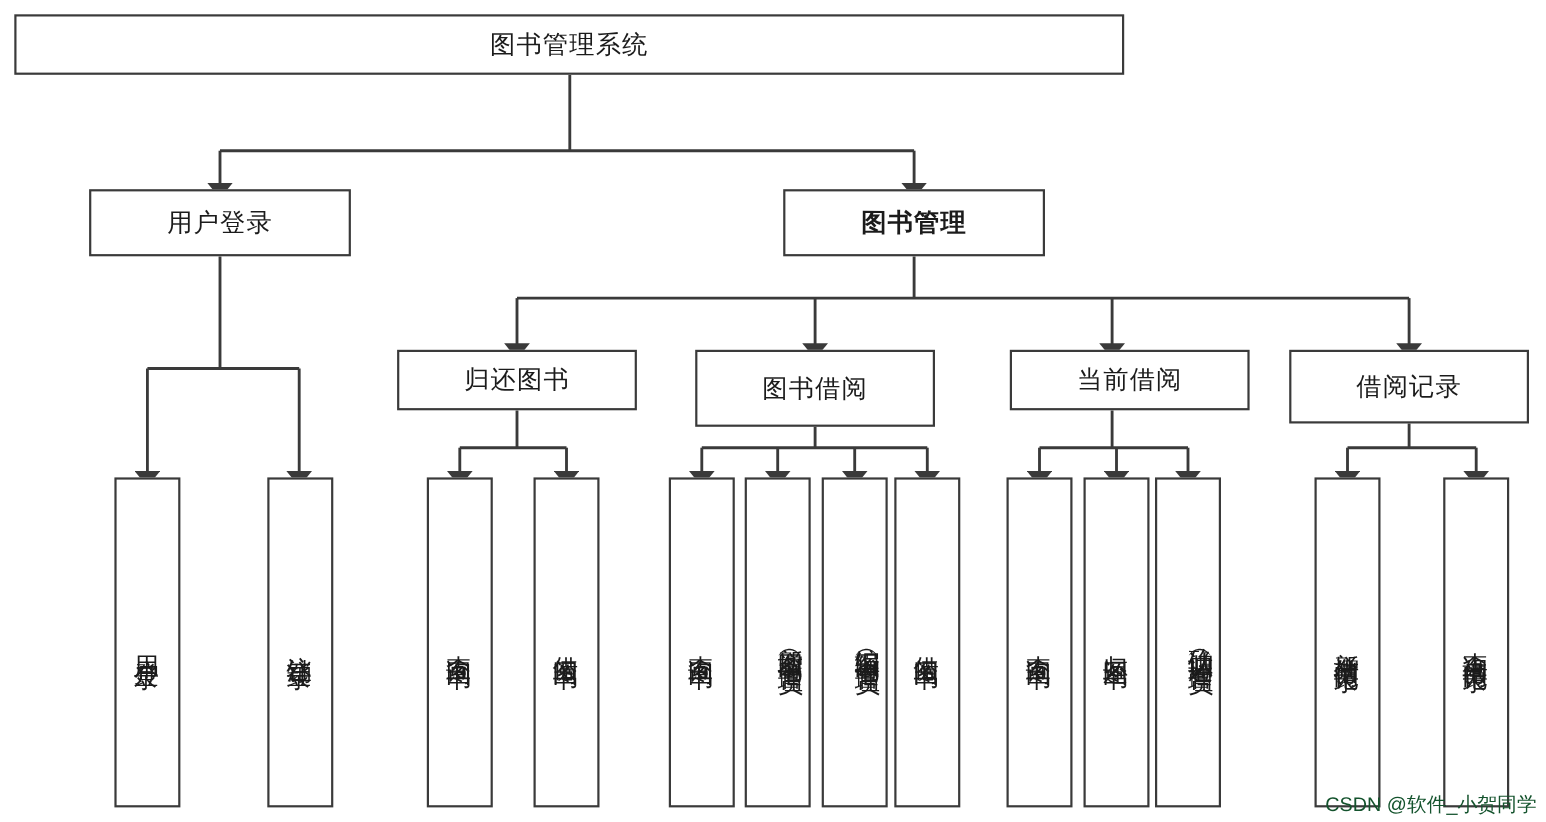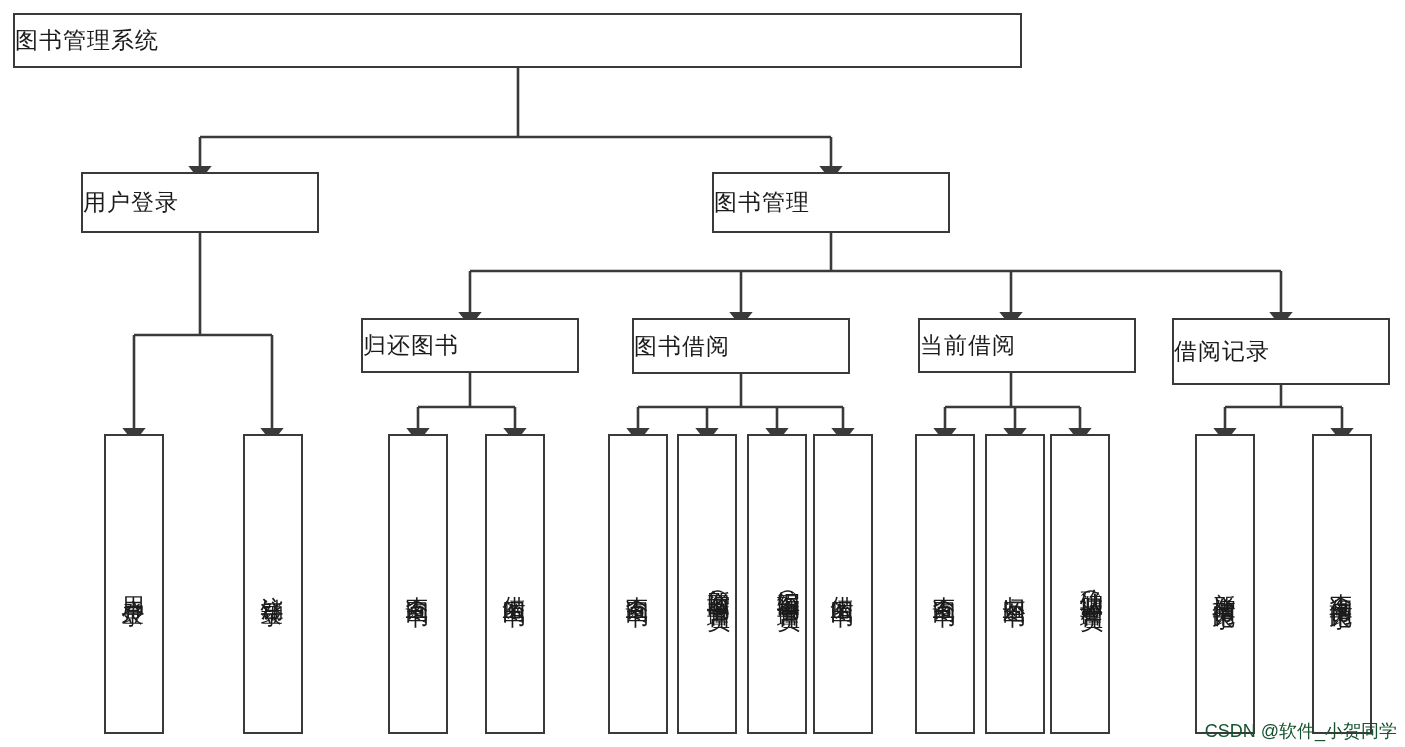--- a/index.html
+++ b/index.html
@@ -25,21 +25,21 @@
     height: 747px;
   }
   .node {
     position: absolute;
     box-sizing: border-box;
     border: 2.5px solid #3a3a3a;
     background: #ffffff;
     color: #1b1b1b;
     display: flex;
     align-items: center;
-    justify-content: flex-start;
+    justify-content: center;
     z-index: 3;
   }
   .node.horiz {
     font-size: 23px;
     letter-spacing: 1px;
   }
   .node.vert {
     writing-mode: vertical-rl;
     text-orientation: upright;
     font-size: 23px;
@@ -114,27 +114,27 @@
       </g>
   </svg>
 
   <div id="nodes-layer">
       <div class="node horiz" style="left: 13px; top: 13px; width: 1009px; height: 55px;">
         <span class="node-label">图书管理系统</span>
       </div>
       <div class="node horiz" style="left: 81px; top: 172px; width: 238px; height: 61px;">
         <span class="node-label">用户登录</span>
       </div>
-      <div class="node horiz" style="left: 712px; top: 172px; width: 238px; height: 61px;">
+      <div class="node horiz" style="left: 712px; top: 172px; width: 238px; height: 61px; font-weight: bold;">
         <span class="node-label">图书管理</span>
       </div>
       <div class="node horiz" style="left: 361px; top: 318px; width: 218px; height: 55px;">
         <span class="node-label">归还图书</span>
       </div>
-      <div class="node horiz" style="left: 632px; top: 318px; width: 218px; height: 56px;">
+      <div class="node horiz" style="left: 632px; top: 318px; width: 218px; height: 70px;">
         <span class="node-label">图书借阅</span>
       </div>
       <div class="node horiz" style="left: 902px; top: 318px; width: 218px; height: 55px; margin-left: 16px;">
         <span class="node-label">当前借阅</span>
       </div>
       <div class="node horiz" style="left: 1172px; top: 318px; width: 218px; height: 67px;">
         <span class="node-label">借阅记录</span>
       </div>
       <div class="node vert mid" style="left: 104px; top: 434px; width: 60px; height: 300px;">
         <span class="node-label">用户登录</span>

